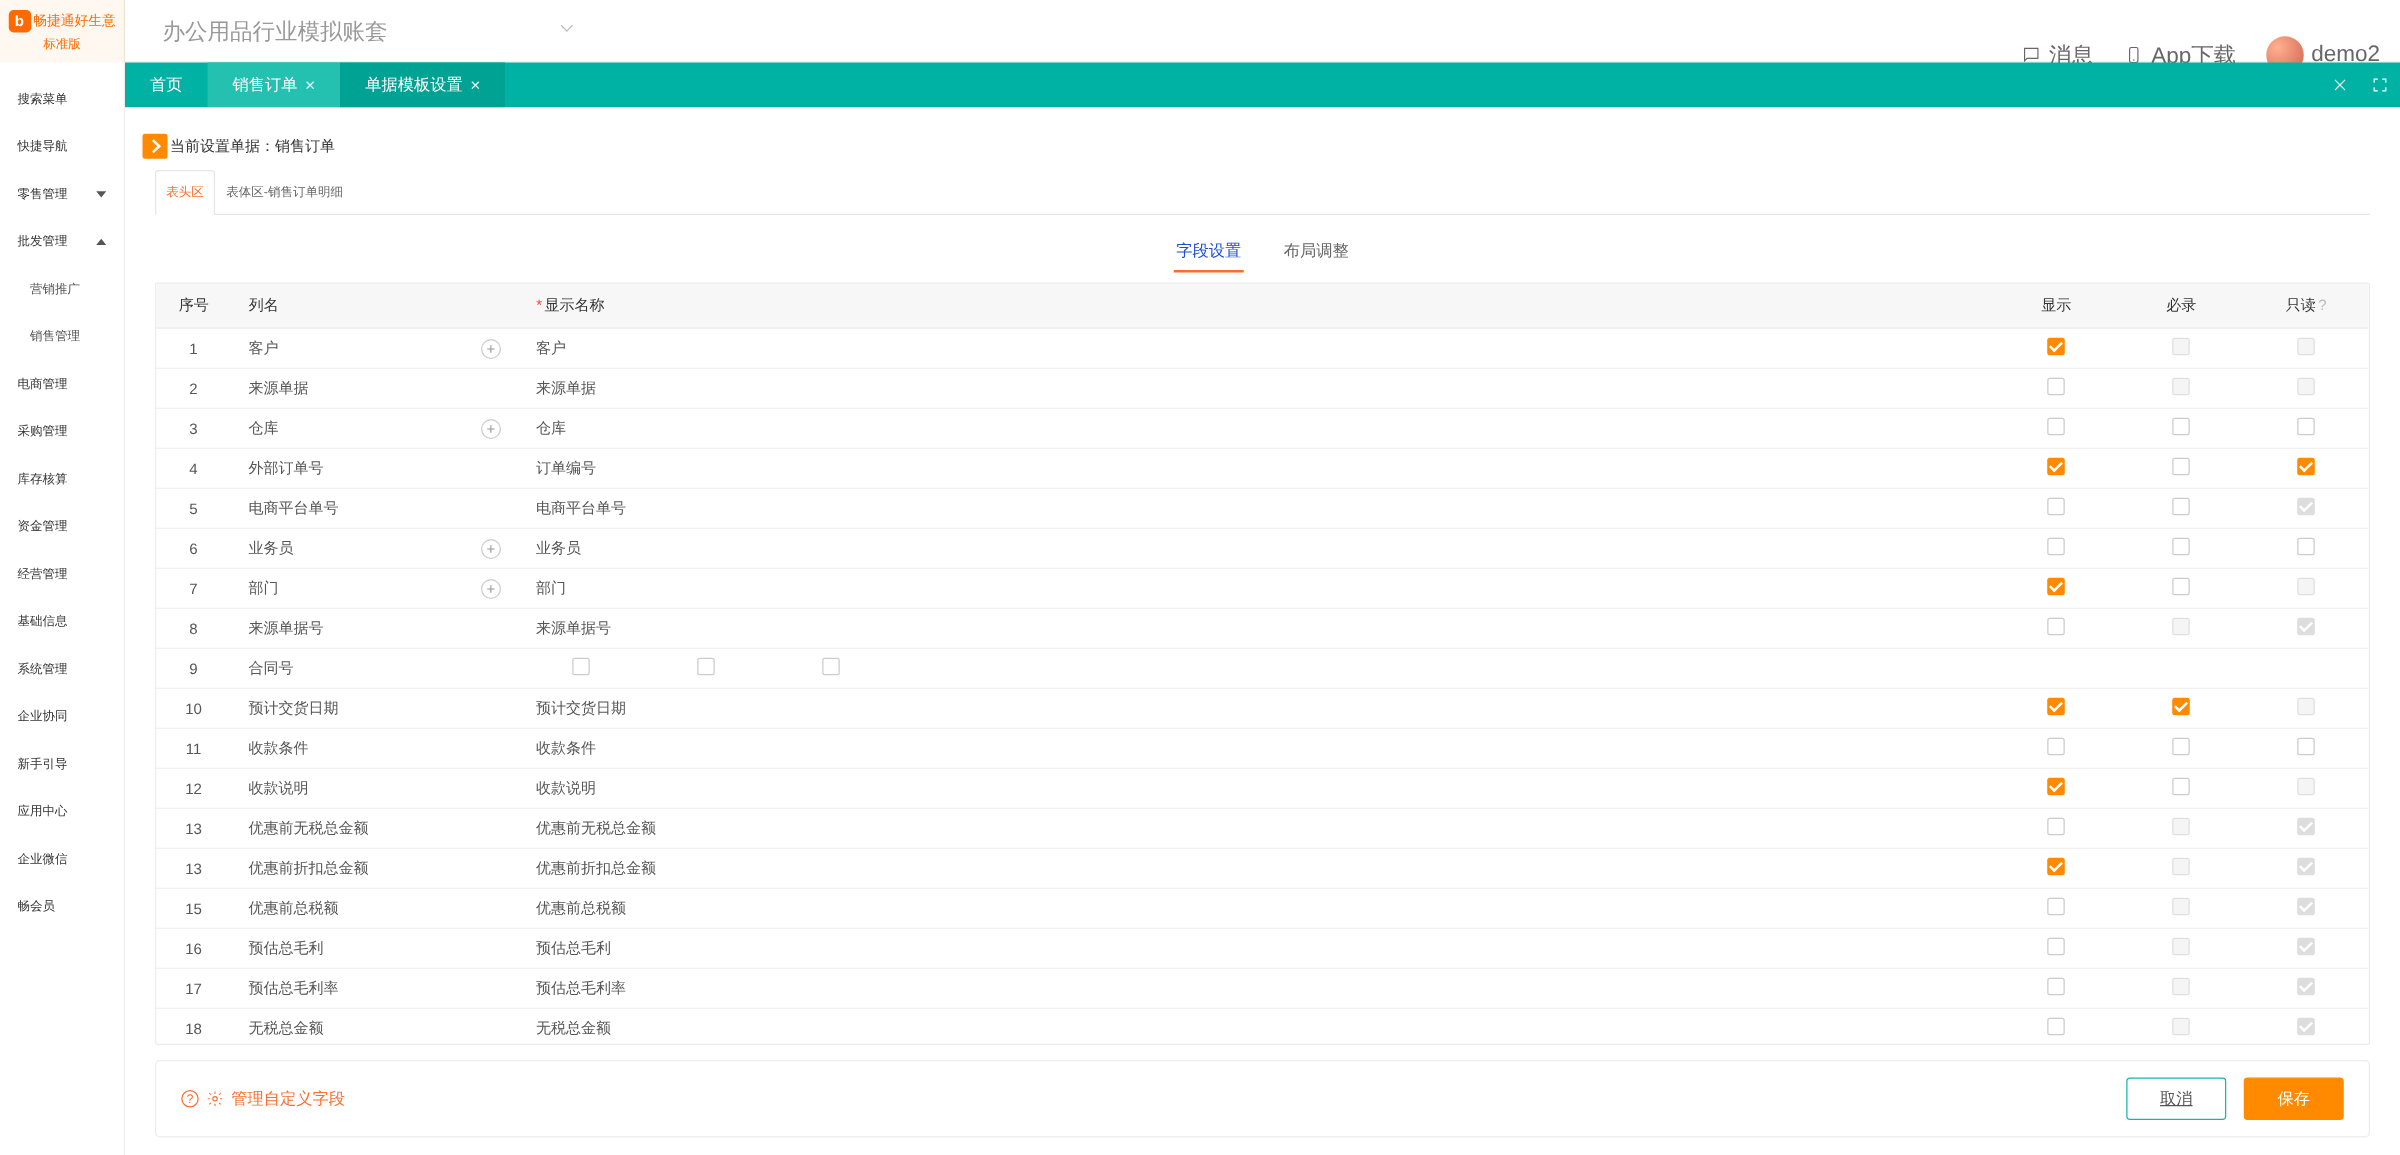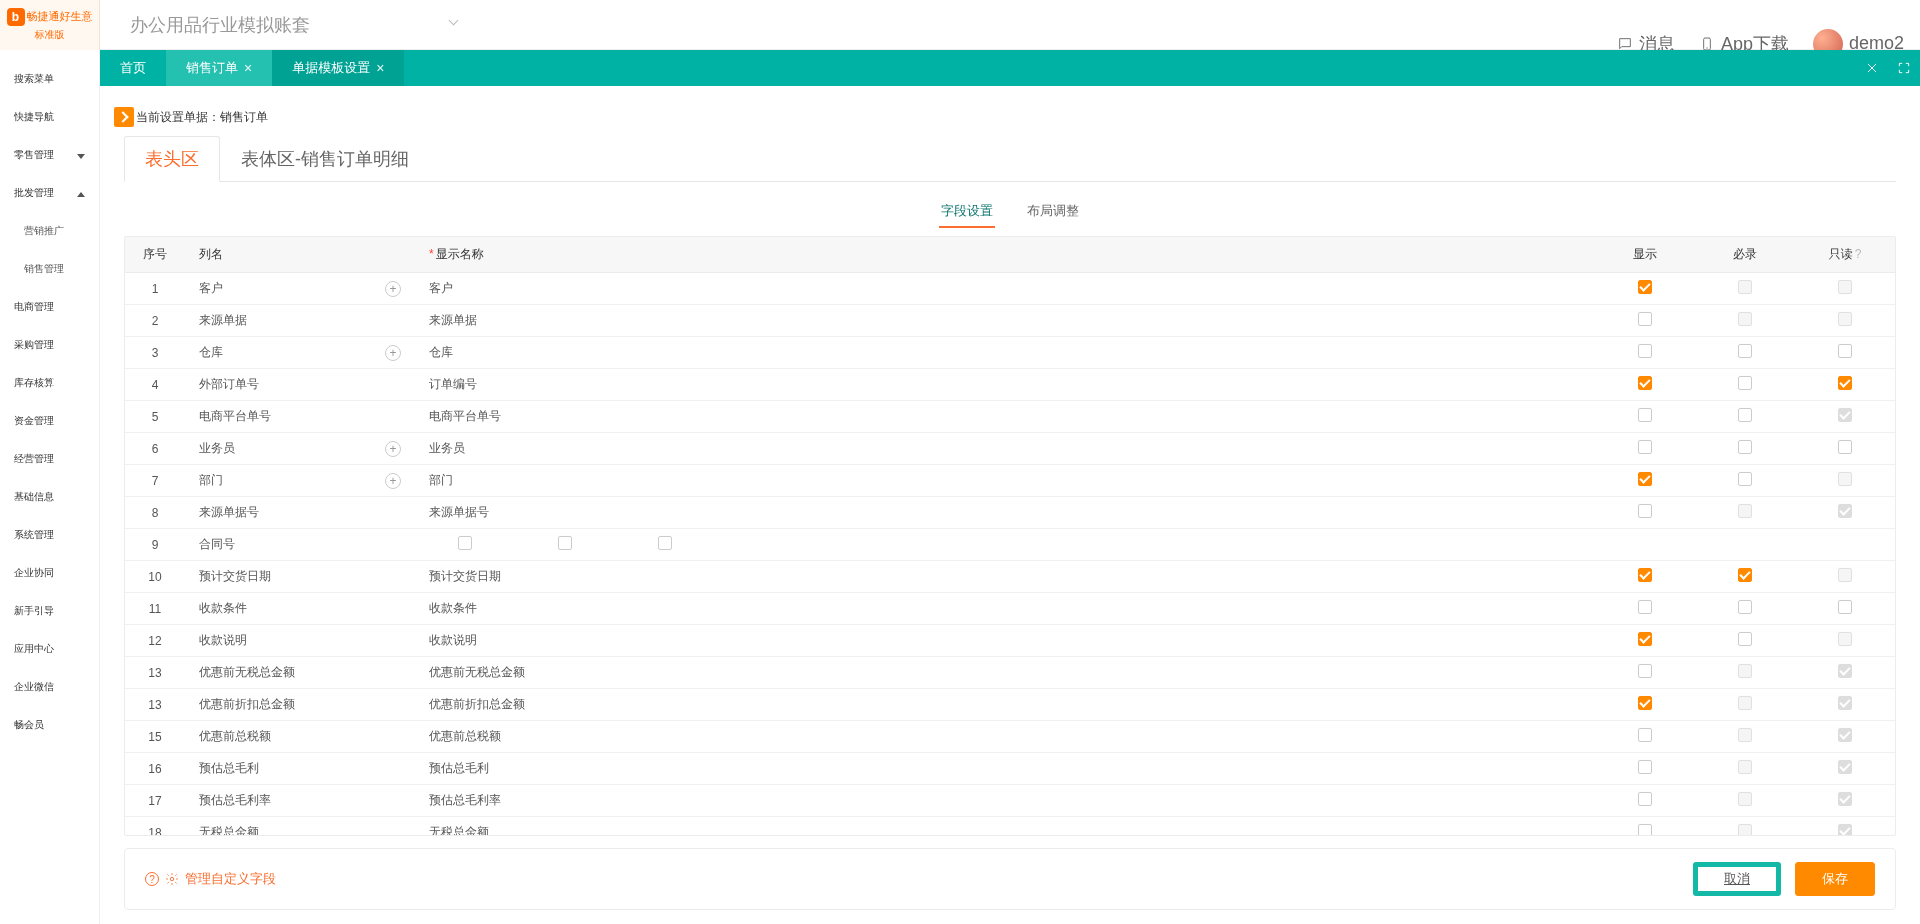--- a/index.html
+++ b/index.html
@@ -41,26 +41,26 @@
 
   
   .content { position: absolute; left: 100px; right: 0; top: 86px; bottom: 0; background: #fff; display: flex; flex-direction: column; }
   .notice-bar { height: 34px; display: flex; align-items: center; font-size: 12px; margin: 14px 0 0 14px; }
   .notice-toggle { width: 20px; height: 20px; background: #ff8a00; border-radius: 2px; display: flex; align-items: center; justify-content: center; margin-right: 2px; }
   .notice-toggle::before { content: ""; width: 6px; height: 6px; border-right: 2px solid #fff; border-bottom: 2px solid #fff; transform: rotate(-45deg); margin-left: -2px; }
   .notice-text { color: #333; }
   .notice-text b { font-weight: 500; }
 
   .sub-tabs { display: flex; border-bottom: 1px solid #e6e6e6; margin: 2px 24px 0 24px; }
-  .sub-tab { padding: 10px 20px; font-size: 18px; color: #666; cursor: pointer; border: 1px solid transparent; border-bottom: none; border-top-left-radius: 3px; border-top-right-radius: 3px; margin-bottom: -1px; }
+  .sub-tab { padding: 10px 8px; font-size: 10px; color: #666; cursor: pointer; border: 1px solid transparent; border-bottom: none; border-top-left-radius: 3px; border-top-right-radius: 3px; margin-bottom: -1px; }
   .sub-tab.active { color: #fb6e2f; border-color: #e6e6e6; border-bottom: 1px solid #fff; background: #fff; }
 
   .mode-tabs { display: flex; justify-content: center; gap: 30px; margin: 14px 0 4px 0; font-size: 13px; }
   .mode-tab { padding: 6px 2px; color: #666; cursor: pointer; }
-  .mode-tab.active { color: #0f766e; border-bottom: 2px solid #fb6e2f; }
+  .mode-tab.active { color: #1d4ed8; border-bottom: 2px solid #fb6e2f; }
 
   
   .table-wrap { flex: 1; margin: 4px 24px 0 24px; border: 1px solid #ececec; border-radius: 2px; overflow: hidden; position: relative; display: flex; flex-direction: column; }
   .thead { display: flex; background: #f7f7f7; border-bottom: 1px solid #ececec; height: 36px; align-items: center; font-size: 12px; color: #333; }
   .col-seq { width: 60px; text-align: center; }
   .col-name { width: 230px; padding-left: 14px; position: relative; }
   .col-disp { flex: 1; padding-left: 14px; }
   .col-chk { width: 100px; text-align: center; }
   .thead .col-disp .req { color: #f43; margin-right: 2px; }
   .thead .help { color: #bbb; margin-left: 2px; }
@@ -81,21 +81,21 @@
   .tbody::-webkit-scrollbar-thumb { background: #ccc; border-radius: 5px; }
   .tbody::-webkit-scrollbar-track { background: #f5f5f5; }
 
   
   .footer { height: 62px; margin: 12px 24px 14px 24px; border: 1px solid #ececec; border-radius: 4px; display: flex; align-items: center; padding: 0 20px; }
   .custom-link { color: #fb6e2f; display: flex; align-items: center; gap: 6px; cursor: pointer; font-size: 13px; }
   .custom-link .q { width: 14px; height: 14px; border: 1px solid #fb6e2f; border-radius: 50%; display: flex; align-items: center; justify-content: center; font-size: 10px; }
   .custom-link .gear { width: 14px; height: 14px; }
   .footer-spacer { flex: 1; }
   .btn { height: 34px; padding: 0 26px; border-radius: 3px; font-size: 13px; cursor: pointer; display: flex; align-items: center; }
-  .btn-default { border: 5px solid #14b8a6; background: #fff; color: #555; margin-right: 14px; text-decoration: underline; }
+  .btn-default { border: 1px solid #14b8a6; background: #fff; color: #555; margin-right: 14px; text-decoration: underline; }
   .btn-primary { border: 1px solid #ff8a00; background: #ff8a00; color: #fff; }
 
   .sidebar-caret-up::before { content: ""; display: inline-block; border-left: 4px solid transparent; border-right: 4px solid transparent; border-bottom: 5px solid #555; }
   .sidebar-caret-down::before { content: ""; display: inline-block; border-left: 4px solid transparent; border-right: 4px solid transparent; border-top: 5px solid #555; }
 </style>
 </head>
 <body>
 
 <div class="top-header">
   <div class="logo-box">

